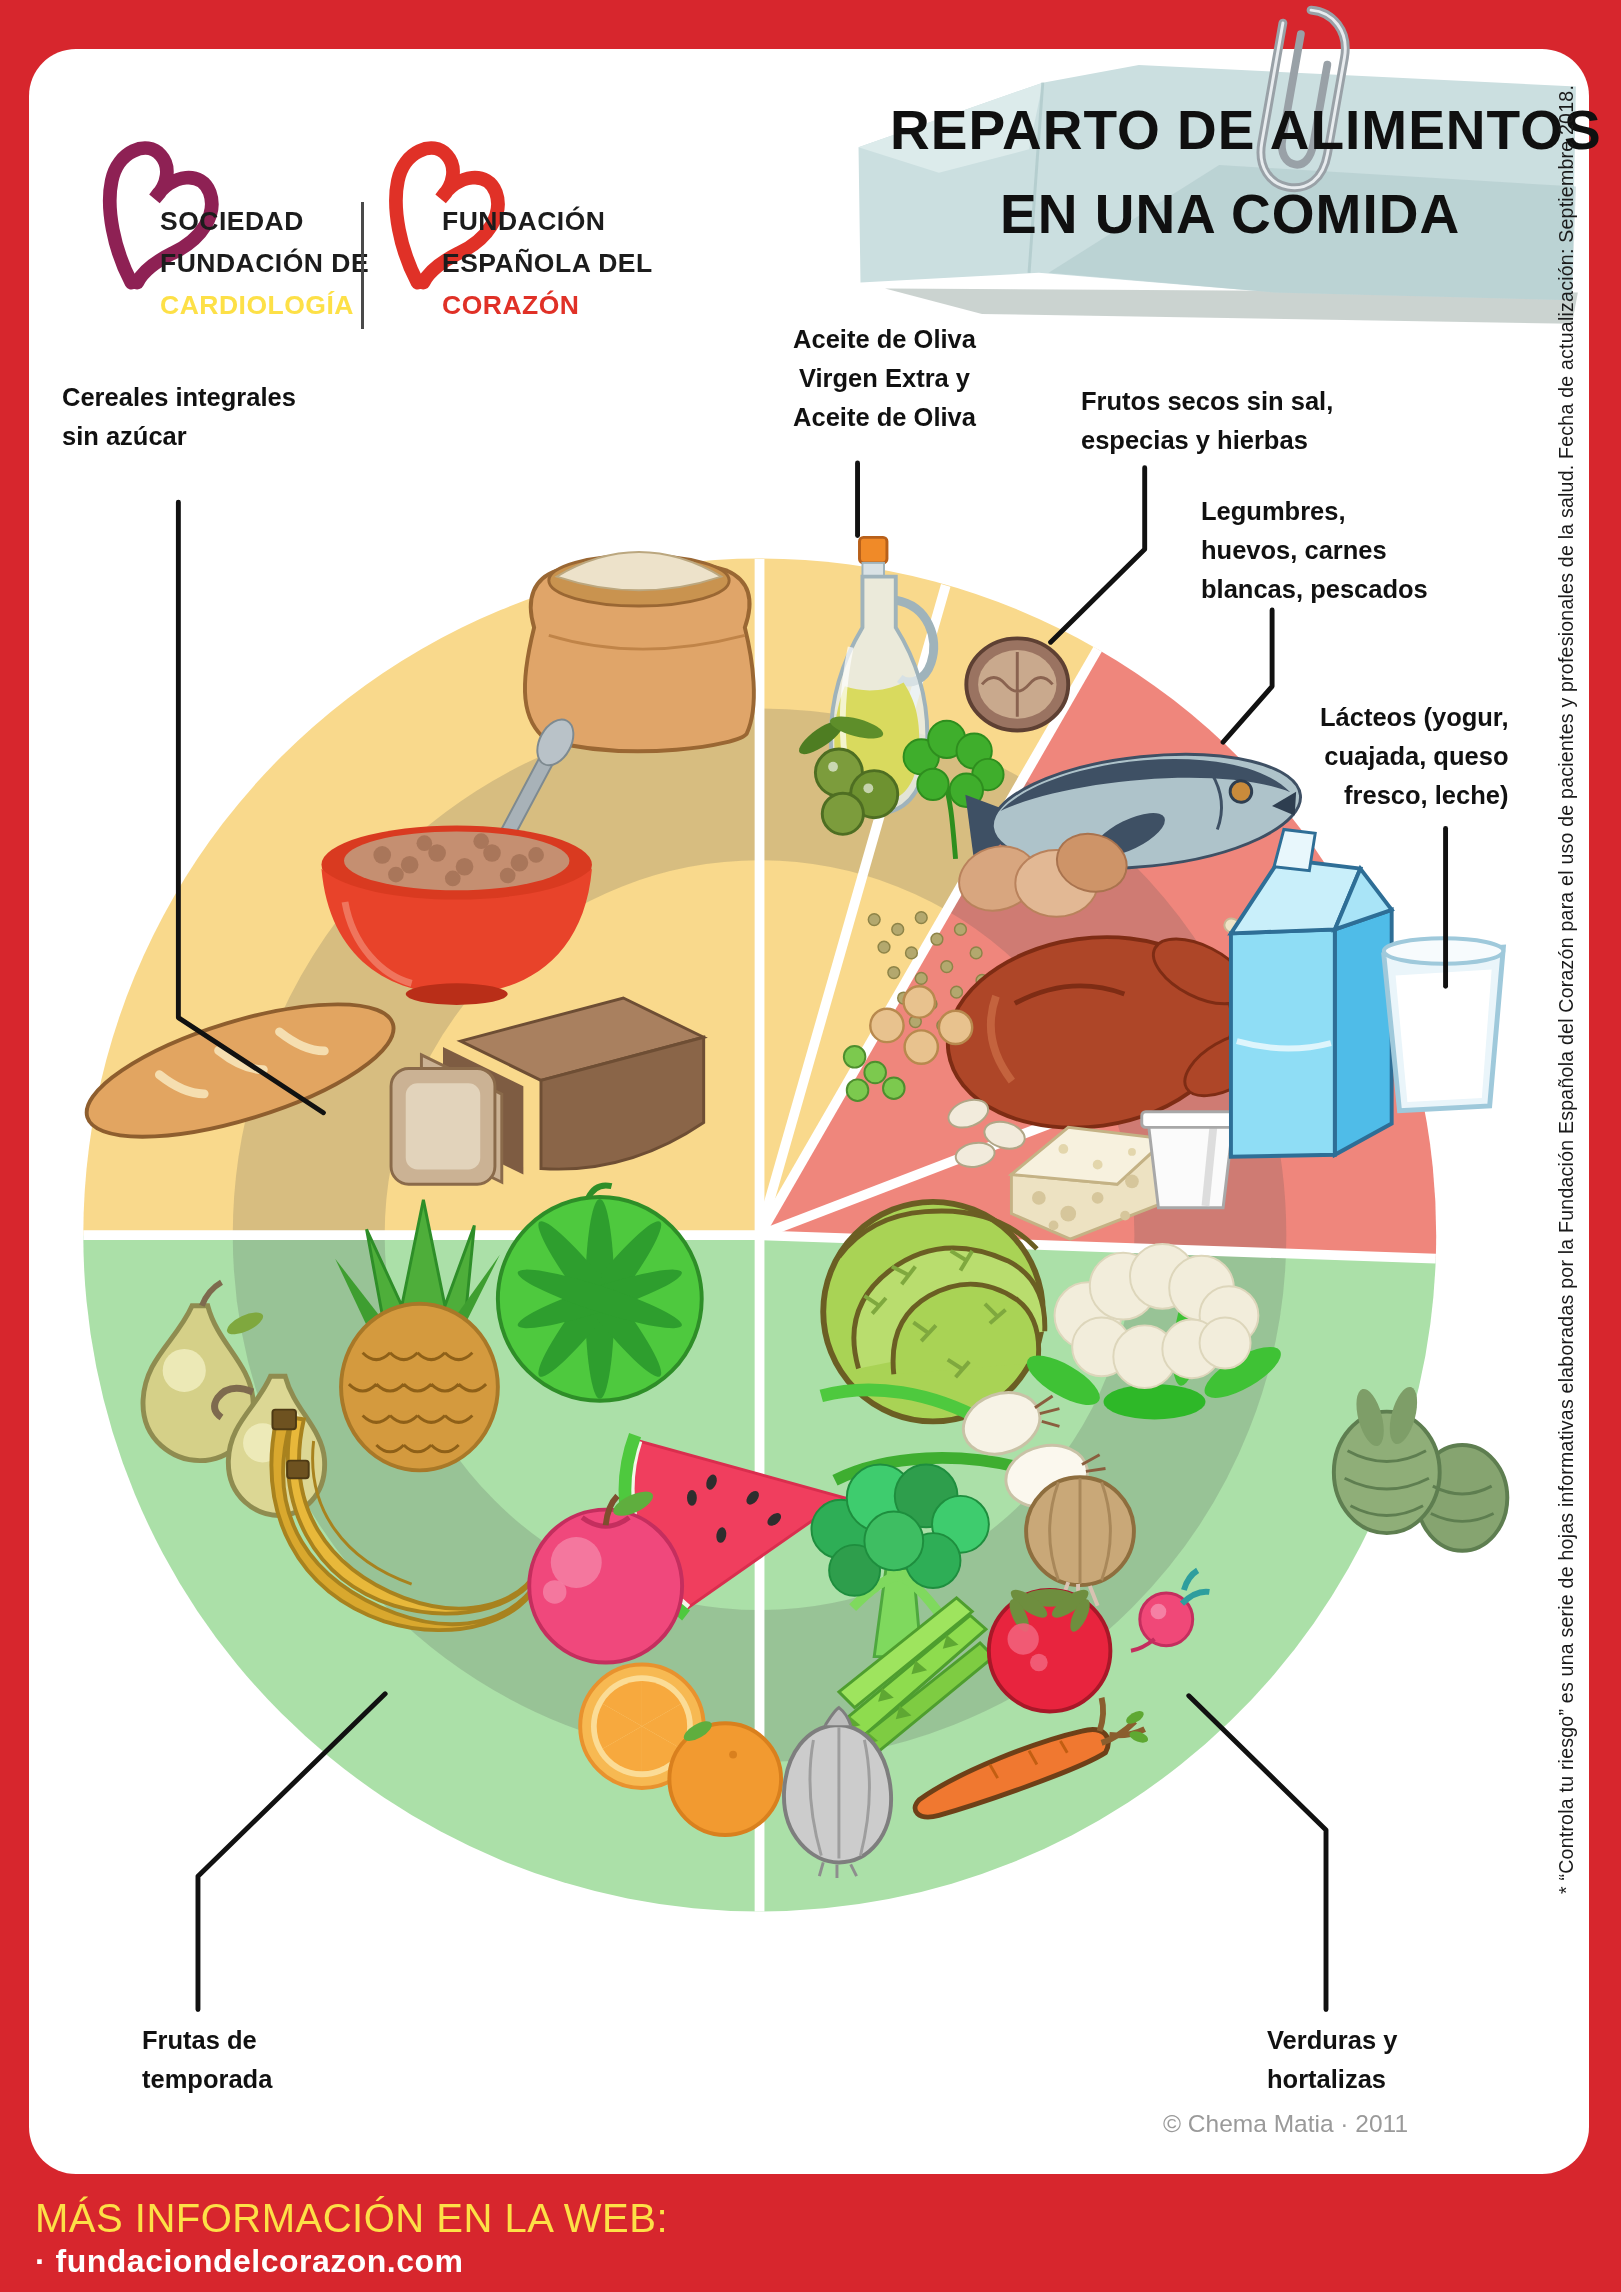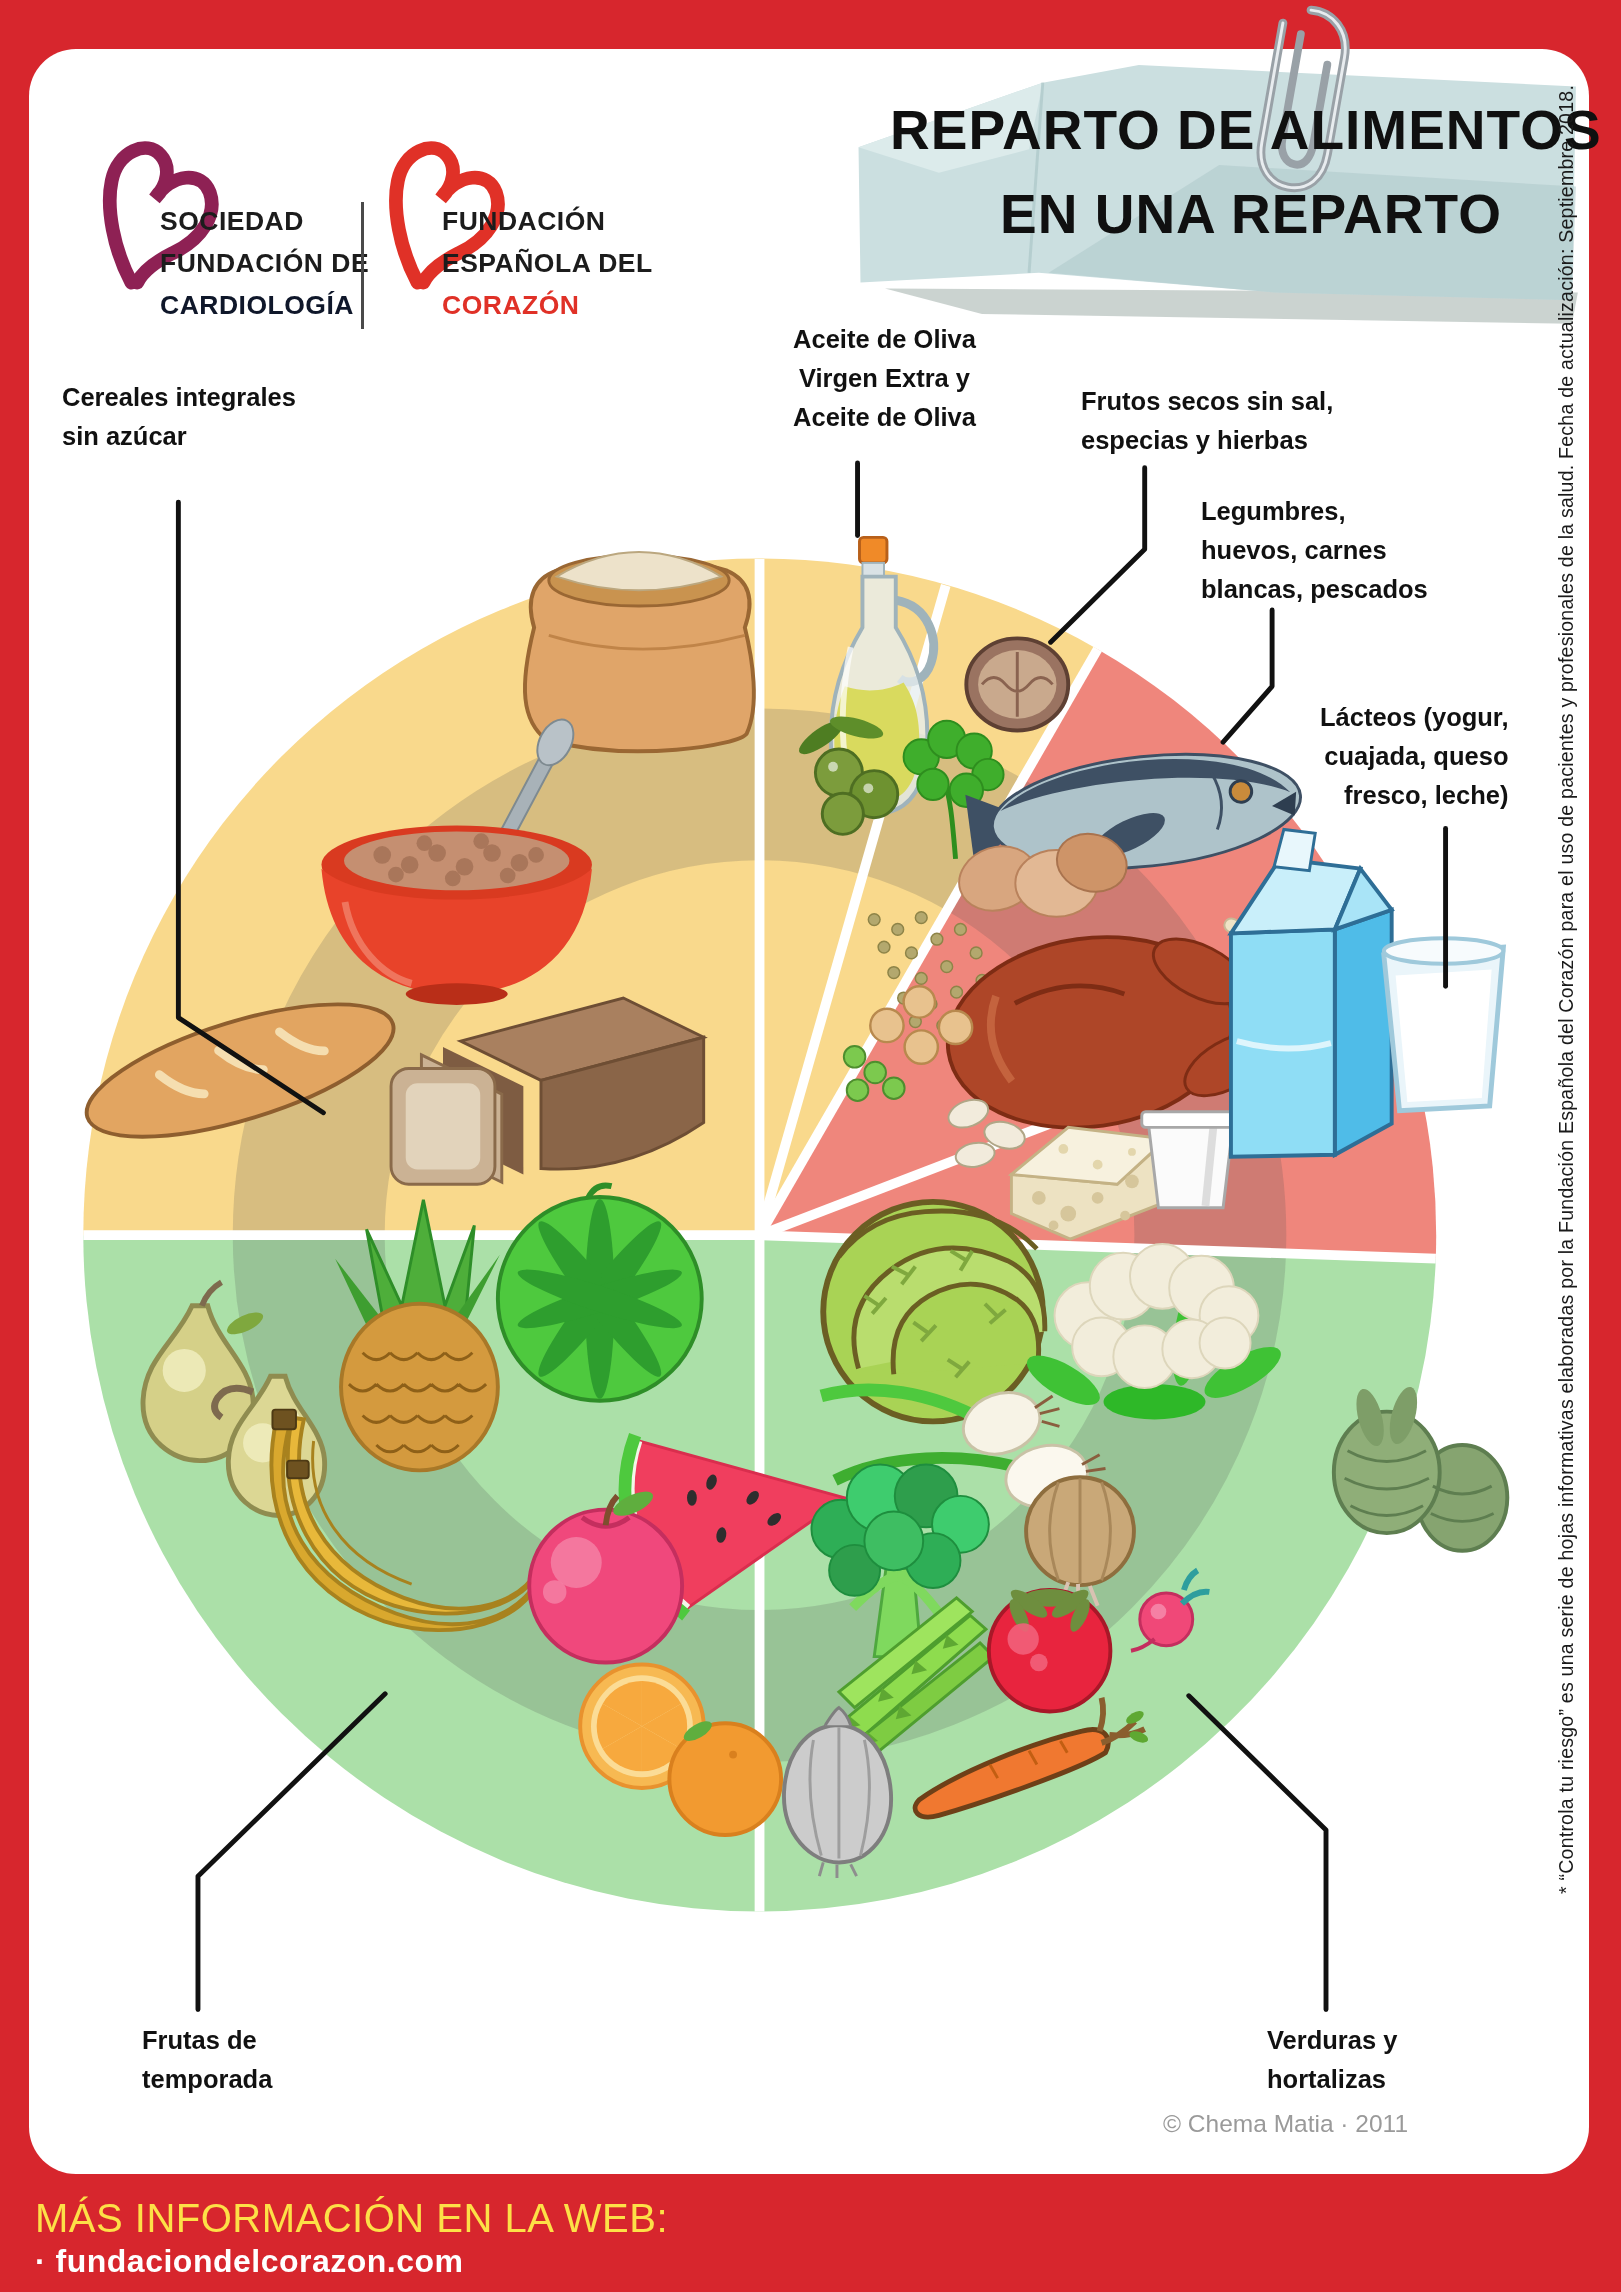--- a/index.html
+++ b/index.html
@@ -6,21 +6,21 @@
   .poster{position:relative;width:1621px;height:2293px;background:#D7262D;overflow:hidden;
           font-family:"Liberation Sans",sans-serif;}
   .content{position:absolute;left:29px;top:49px;width:1560px;height:2125px;background:#ffffff;
            border-radius:47px;}
   .art{position:absolute;left:0;top:0;width:1621px;height:2293px;}
   
   .logo-text{position:absolute;top:200px;font-size:26.5px;line-height:42px;font-weight:700;
              color:#1c1c1c;letter-spacing:0.5px;}
   .logo-sec{left:160px;}
   .logo-fec{left:442px;}
-  .logo-accent-sec{color:#0f172a;}
+  .logo-accent-sec{color:#fde047;}
   .logo-accent-fec{color:#E03127;}
   .logo-divider{position:absolute;left:361px;top:202px;width:2.9px;height:127px;background:#4a4a4a;}
   
   .title1{position:absolute;left:890px;top:98px;font-size:55px;font-weight:700;color:#101010;
           letter-spacing:1px;white-space:nowrap;}
   .title2{position:absolute;left:1000px;top:182px;font-size:55px;font-weight:700;color:#101010;
           letter-spacing:1px;white-space:nowrap;}
   
   .label{position:absolute;font-size:25.5px;line-height:39px;font-weight:700;color:#111111;
          white-space:pre-line;}
@@ -482,21 +482,21 @@
     <div class="logo-accent-sec">CARDIOLOGÍA</div>
   </div>
   <div class="logo-divider"></div>
   <div class="logo-text logo-fec">
     <div>FUNDACIÓN</div>
     <div>ESPAÑOLA DEL</div>
     <div class="logo-accent-fec">CORAZÓN</div>
   </div>
 
   <div class="title1">REPARTO DE ALIMENTOS</div>
-  <div class="title2">EN UNA REPARTO</div>
+  <div class="title2">EN UNA COMIDA</div>
 
   <div class="label lbl-cereales">Cereales integrales
 sin azúcar</div>
   <div class="label lbl-aceite">Aceite de Oliva
 Virgen Extra y
 Aceite de Oliva</div>
   <div class="label lbl-frutos">Frutos secos sin sal,
 especias y hierbas</div>
   <div class="label lbl-legumbres">Legumbres,
 huevos, carnes

